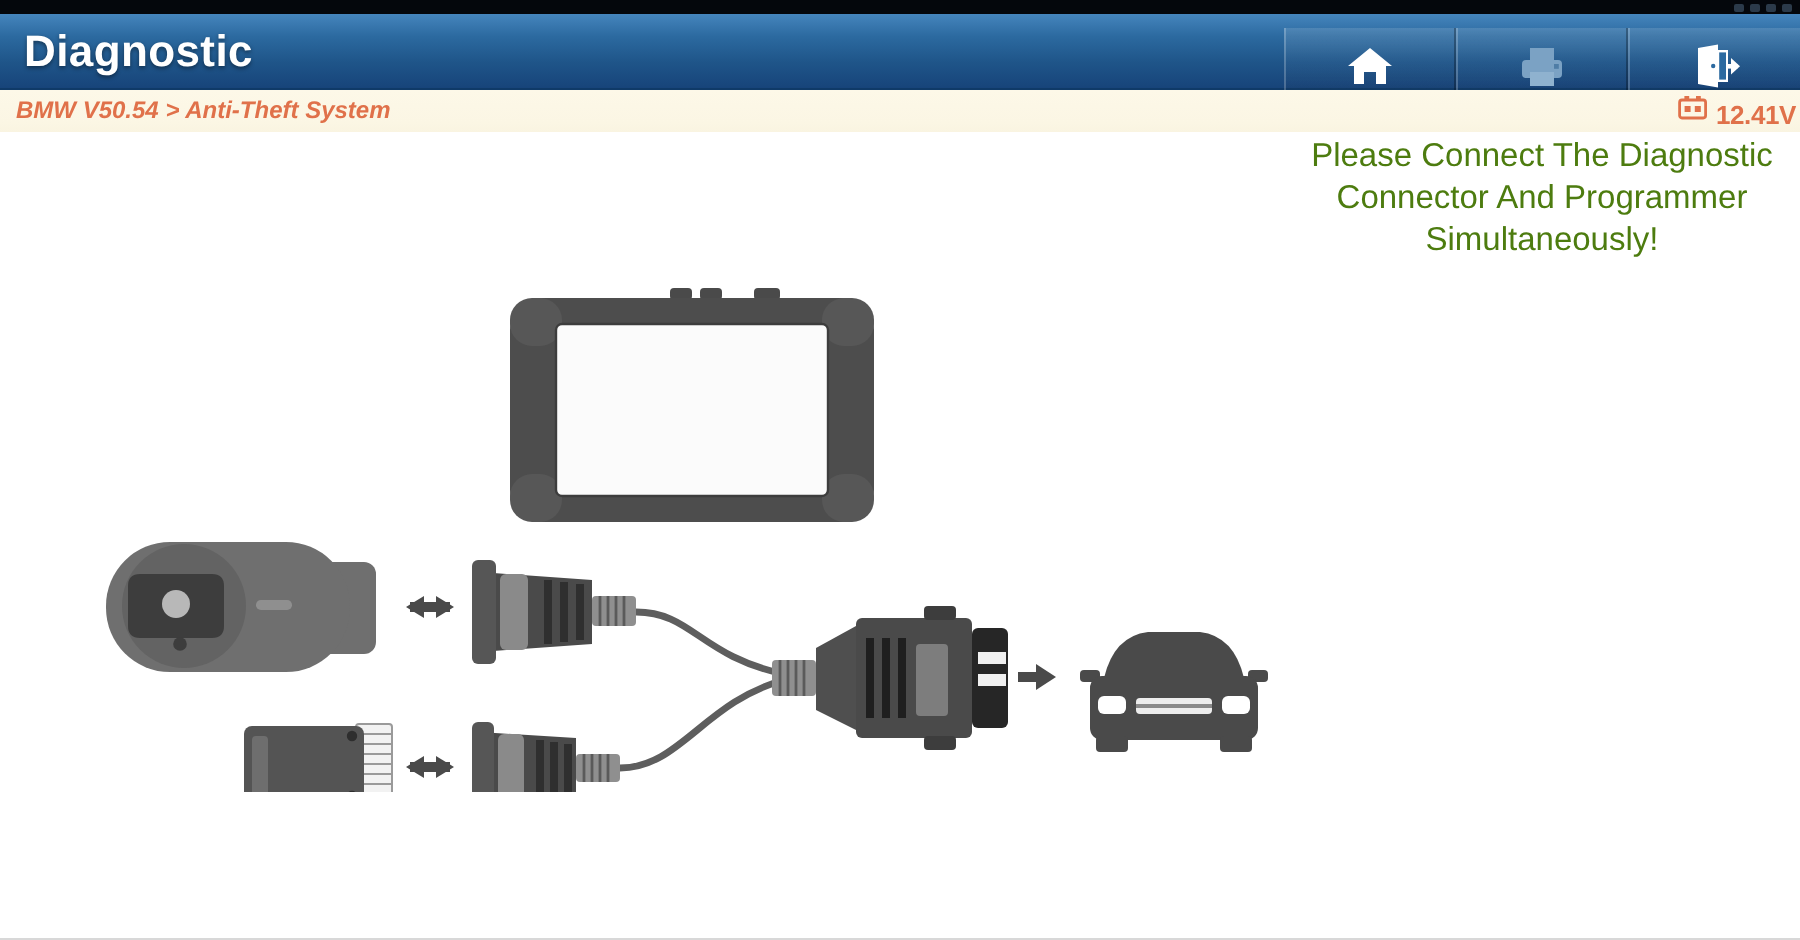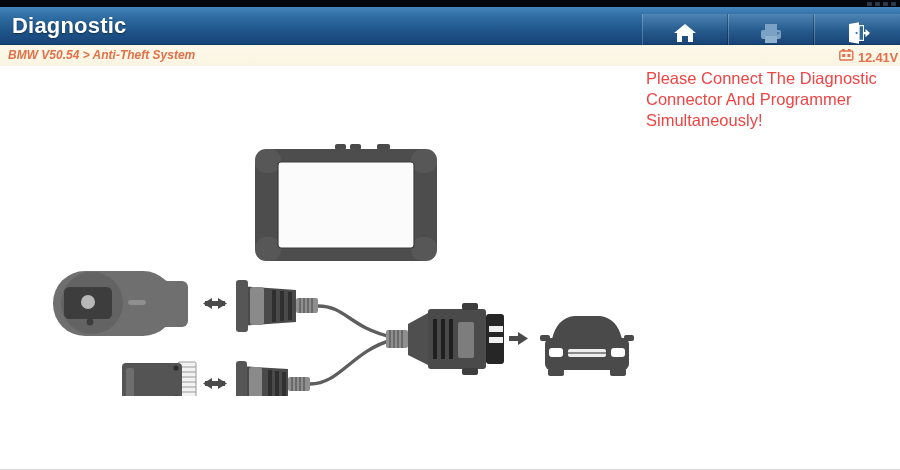--- a/index.html
+++ b/index.html
@@ -135,21 +135,22 @@
     height: 404px;
     background: #ffffff;
   }
   .instruction {
     position: absolute;
     left: 646px;
     top: 2px;
     width: 250px;
     font-size: 16.5px;
     line-height: 21px;
-    color: #ef4444;
+    color: #4d7c0f;
+    text-align: center;
   }
   .diagram {
     position: absolute;
     left: 0;
     top: 0;
     width: 640px;
     height: 330px;
   }
   .bottom-rule {
     position: absolute;

